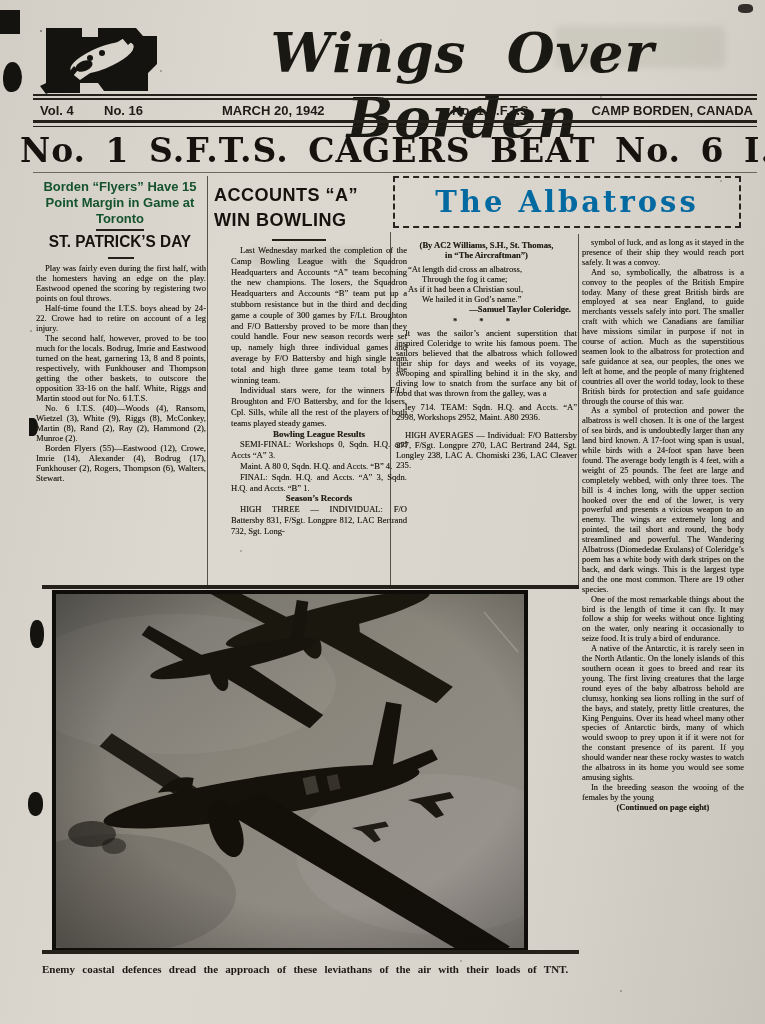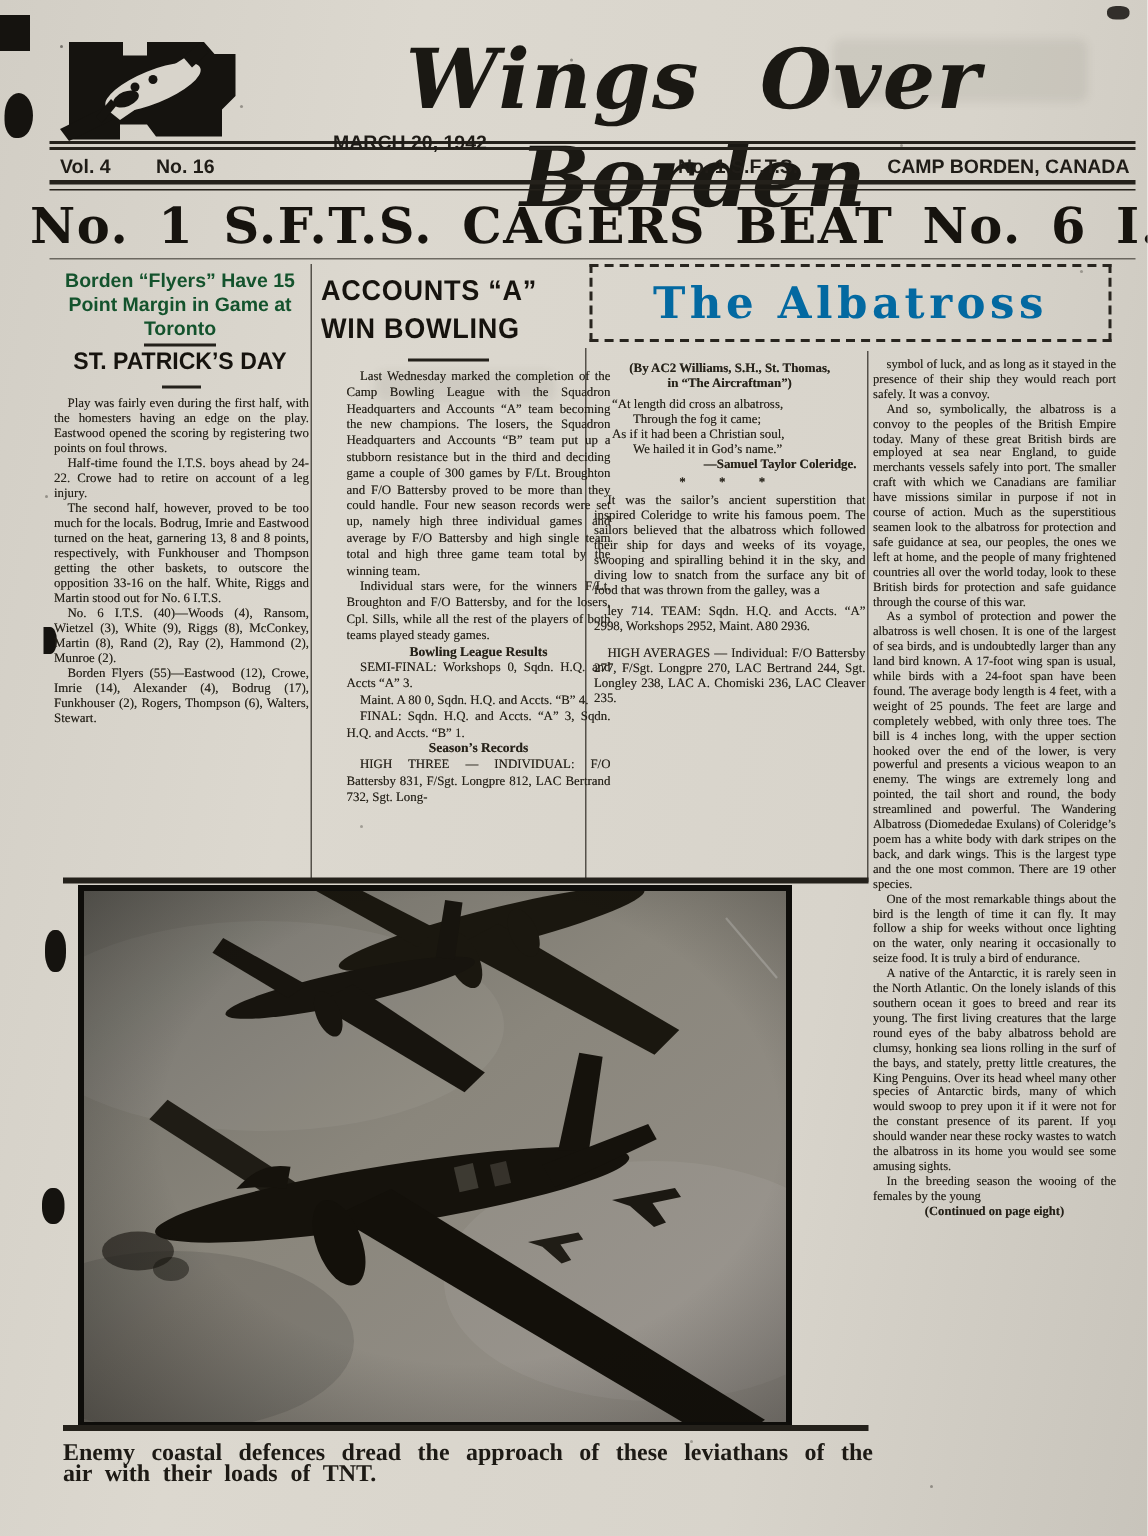--- a/index.html
+++ b/index.html
@@ -57,21 +57,21 @@
   .byline{text-align:center;font-weight:bold;text-indent:0 !important;}
   .poem p{text-indent:0 !important;text-align:left;padding-left:12px;}
   .poem .even{padding-left:26px;}
   .credit{text-align:right !important;text-indent:0 !important;padding-right:6px;font-weight:bold;}
   .stars{text-align:center !important;text-indent:0 !important;letter-spacing:10px;font-weight:bold;margin:2px 0 !important;}
   .contnote{text-align:center;text-indent:0 !important;font-weight:bold;}
   .gap{height:4px;}
   
   .photo{left:52px;top:590px;width:468px;height:354px;border:4px solid #0e0d0a;background:#7b7870;}
   .caption{
-    left:42px;top:962px;width:540px;font-weight:bold;font-size:16px;
+    left:42px;top:962px;width:540px;font-weight:bold;font-size:11px;
     line-height:14px;text-align:justify;word-spacing:4.5px;color:#1d1a15;
   }
   
   .blob{position:absolute;background:#15130f;}
   .ghost{position:absolute;background:rgba(40,36,30,.07);filter:blur(3px);border-radius:6px;}
   .speck{position:absolute;width:2px;height:2px;border-radius:50%;background:rgba(25,22,18,.5);
     box-shadow:120px 40px rgba(25,22,18,.35), 340px 9px rgba(25,22,18,.4), 560px 66px rgba(25,22,18,.3),
       -10px 300px rgba(25,22,18,.35), 200px 520px rgba(25,22,18,.3), 640px 430px rgba(25,22,18,.4),
       700px 720px rgba(25,22,18,.35), 90px 860px rgba(25,22,18,.4), 420px 930px rgba(25,22,18,.3),
       680px 150px rgba(25,22,18,.3), 30px 660px rgba(25,22,18,.4), 580px 960px rgba(25,22,18,.35);}
@@ -102,21 +102,21 @@
     <path d="M24,52 L34,40 L38,44 L28,56 Z" fill="#15130f"></path>
   </svg>
 </div>
 <div class="abs masthead-title">Wings Over Borden</div>
 
 <div class="hr" style="left:33px;top:94px;width:724px;height:2px"></div>
 <div class="hr" style="left:33px;top:98px;width:724px;height:2px"></div>
 <div class="dateline">
   <span style="left:40px;top:103px">Vol. 4</span>
   <span style="left:104px;top:103px">No. 16</span>
-  <span style="left:222px;top:87px">MARCH 20, 1942</span>
+  <span style="left:222px;top:103px">MARCH 20, 1942</span>
   <span style="left:452px;top:103px">No. 1 S.F.T.S.</span>
   <span style="right:12px;top:103px">CAMP BORDEN, CANADA</span>
 </div>
 <div class="hr" style="left:33px;top:120px;width:724px;height:3px"></div>
 <div class="hr" style="left:33px;top:126px;width:724px;height:1px"></div>
 
 <div class="abs headline">No. 1 S.F.T.S. CAGERS BEAT No. 6 I.T.S.</div>
 <div class="hr" style="left:33px;top:172px;width:724px;height:1px;opacity:.6"></div>
 
 <div class="abs alba-box">

